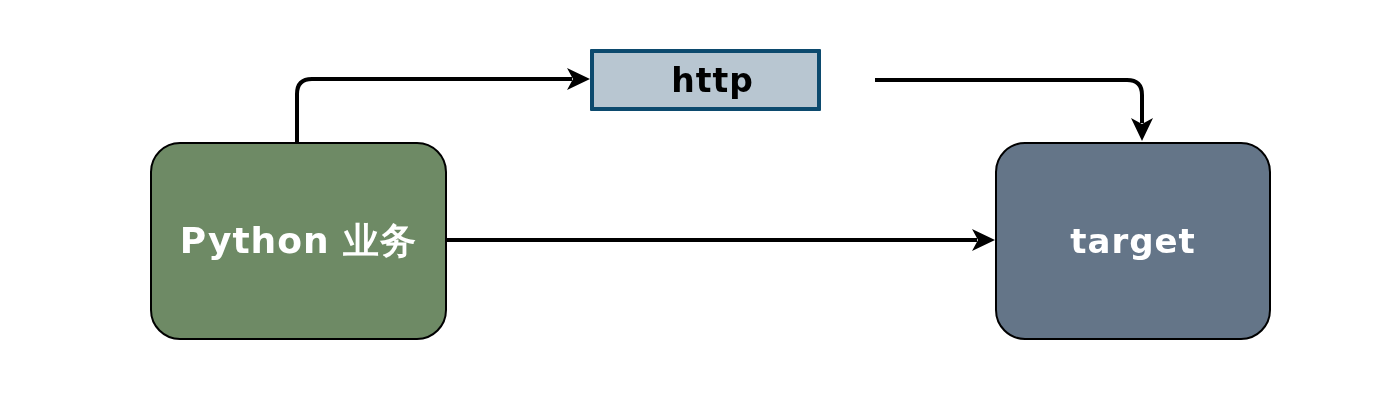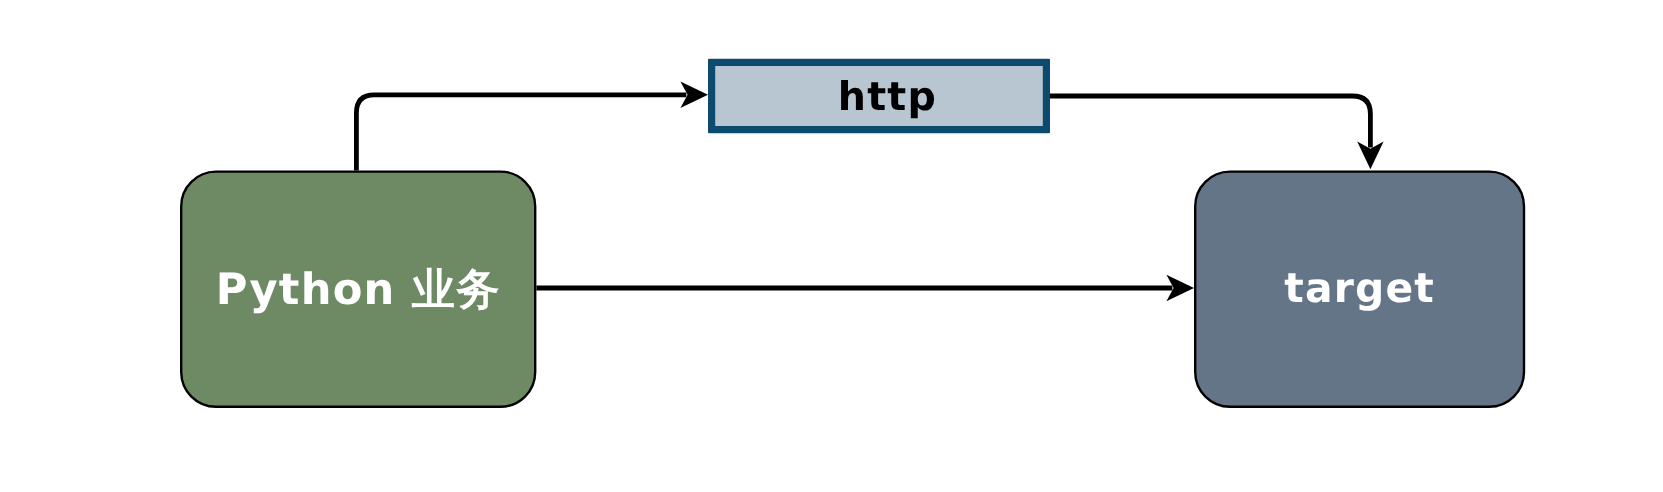--- a/index.html
+++ b/index.html
@@ -50,23 +50,23 @@
   }
   .node-python .node-label {
     color: #ffffff;
     font-size: 36px;
     font-weight: 600;
     letter-spacing: 1px;
   }
   .node-http {
     left: 590px;
     top: 49px;
-    width: 285px;
+    width: 231px;
     height: 62px;
-    border: 6px solid #0c4a6e;
+    border: 4px solid #0c4a6e;
     border-radius: 1px;
     background: #b8c6d1;
     padding-left: 14px;
   }
   .node-http .node-label {
     color: #000000;
     font-size: 33px;
     font-weight: 600;
     letter-spacing: 1px;
   }

